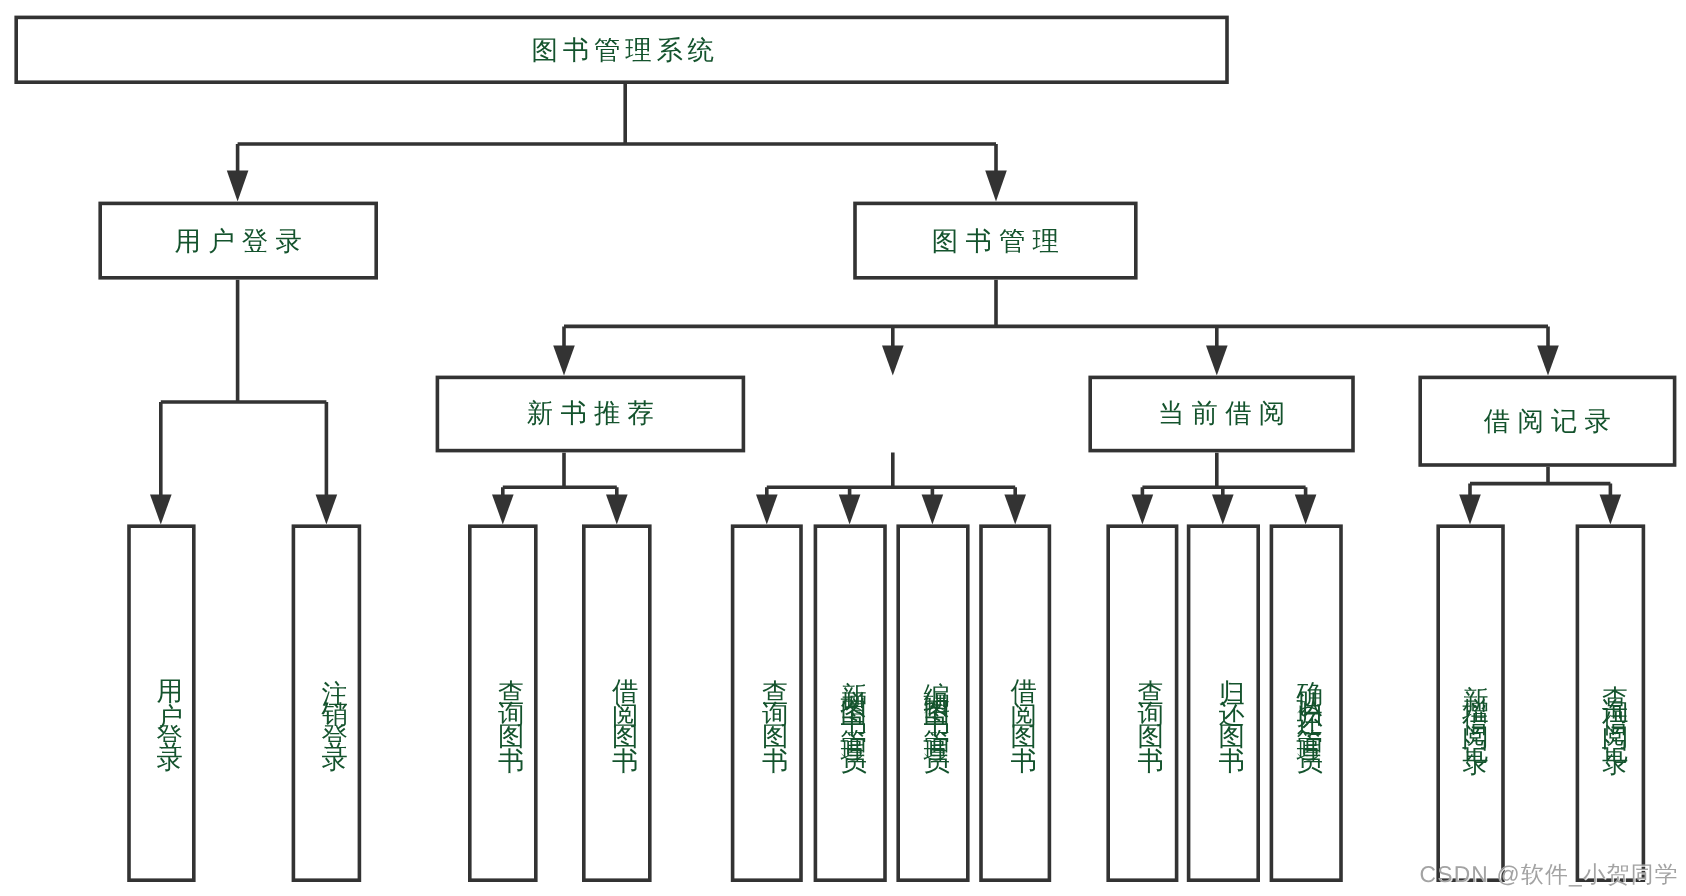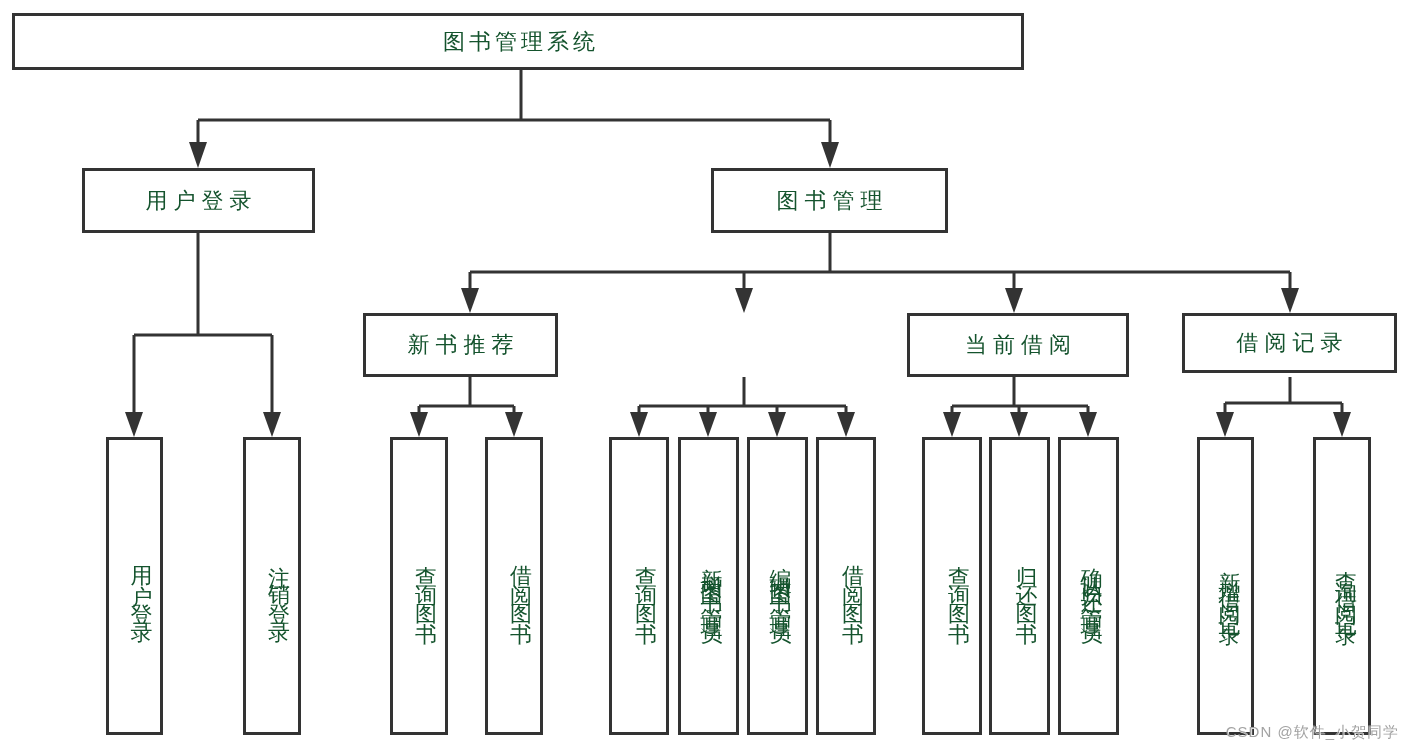--- a/index.html
+++ b/index.html
@@ -9,44 +9,44 @@
   }
   .wires{position:absolute;left:0;top:0;width:1405px;height:747px;}
   .node{
     position:absolute;background:#ffffff;border:3px solid #333333;box-sizing:border-box;
     display:flex;align-items:center;justify-content:center;color:#14532d;
   }
   .nh{font-size:22px;letter-spacing:6px;padding-left:6px;white-space:nowrap;}
   .n-root{left:12px;top:13px;width:1012px;height:57px;letter-spacing:4px;}
   .n-login{left:82px;top:168px;width:233px;height:65px;}
   .n-mgmt{left:711px;top:168px;width:237px;height:65px;}
-  .n-newbook{left:363px;top:313px;width:195px;height:64px;}
+  .n-newbook{left:363px;top:313px;width:258px;height:64px;}
   .n-borrow{left:636px;top:313px;width:217px;height:64px;}
   .n-current{left:907px;top:313px;width:222px;height:64px;}
-  .n-records{left:1182px;top:313px;width:215px;height:60px;}
+  .n-records{left:1182px;top:313px;width:215px;height:76px;}
   .nv{top:437px;height:298px;}
   .vtext{writing-mode:vertical-lr;text-orientation:mixed;font-size:22px;white-space:nowrap;}
   .ls4{letter-spacing:19px;padding-block-start:14px;}
   .ls6{letter-spacing:11px;padding-block-start:8px;}
   .ls9{letter-spacing:8px;padding-block-start:6px;}
   .n-v1{left:106px;width:57px;}
   .n-v2{left:243px;width:58px;}
   .n-v3{left:390px;width:58px;}
   .n-v4{left:485px;width:58px;}
   .n-v5{left:609px;width:60px;}
   .n-v6{left:678px;width:61px;}
   .n-v7{left:747px;width:61px;}
   .n-v8{left:816px;width:60px;}
   .n-v9{left:922px;width:60px;}
   .n-v10{left:989px;width:61px;}
   .n-v11{left:1058px;width:61px;}
   .n-v12{left:1197px;width:57px;}
   .n-v13{left:1313px;width:58px;}
   .watermark{
-    position:absolute;right:6px;bottom:5px;font-size:15px;letter-spacing:1px;
+    position:absolute;right:6px;bottom:5px;font-size:19px;letter-spacing:1px;
     color:#a3a3a3;text-shadow:1px 1px 0 rgba(255,255,255,0.85);z-index:5;white-space:nowrap;
   }
   svg path{stroke:#333333;stroke-width:3;fill:none;}
   svg polygon{fill:#333333;stroke:none;}
 </style>
 </head>
 <body>
 
 <div class="stage">
 

